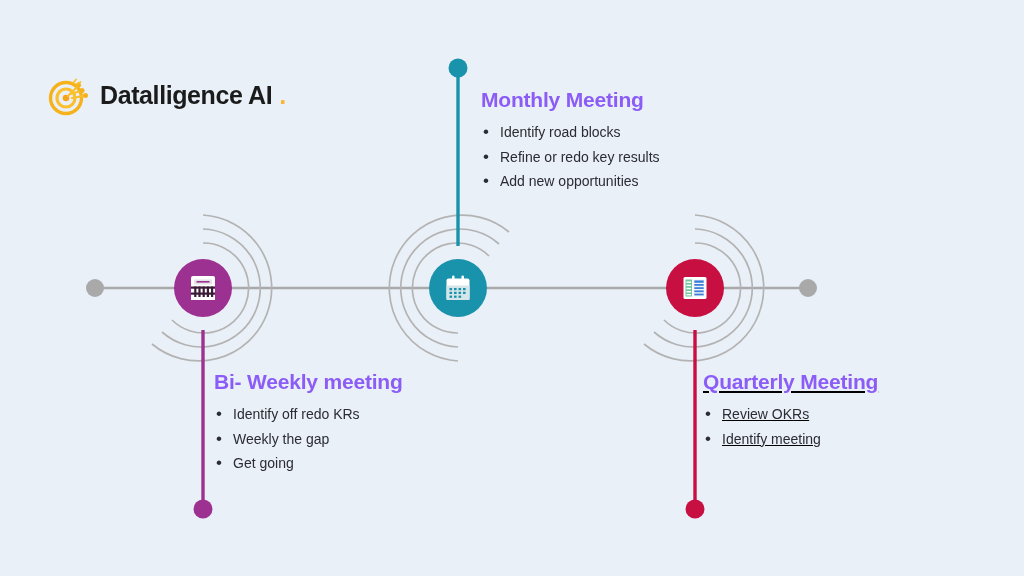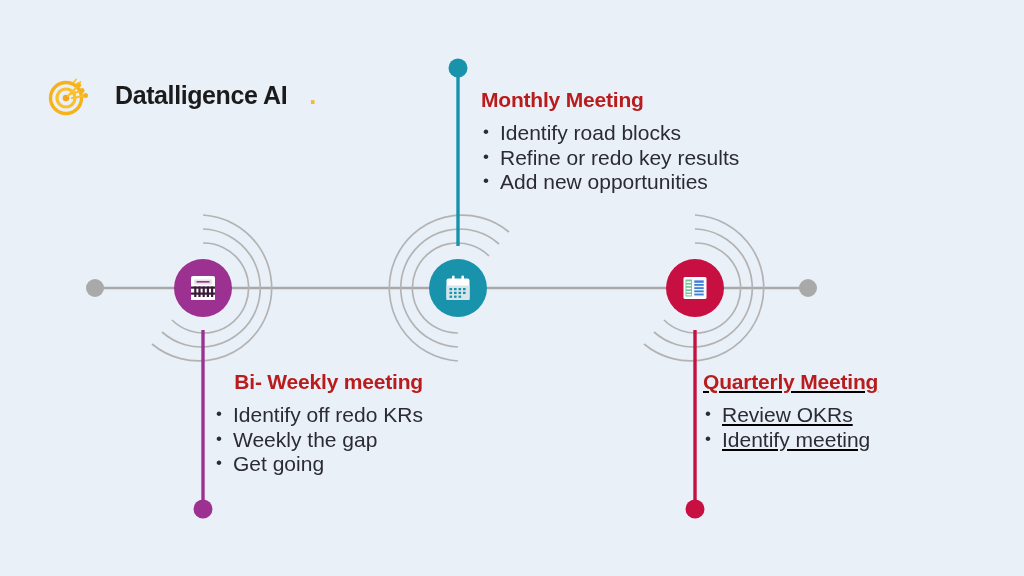--- a/index.html
+++ b/index.html
@@ -20,21 +20,21 @@
     background: #eaf0f8;
   }
 
   
   #logo {
     position: absolute;
     left: 48px;
     top: 74px;
     display: flex;
     align-items: center;
-    gap: 21px;
+    gap: 6px;
     justify-content: flex-end;
   }
   #logo-mark { display: block; }
   #logo-text {
     font-size: 25px;
     font-weight: bold;
     color: #1b1b1b;
     letter-spacing: -0.4px;
     white-space: nowrap;
   }
@@ -60,34 +60,34 @@
     display: flex;
     align-items: center;
     justify-content: center;
   }
 
   
   .block { position: absolute; }
   .block-title {
     font-size: 21px;
     font-weight: bold;
-    color: #b91c1c;
+    color: #8b5cf6;
     margin: 0 0 9px 0;
     letter-spacing: -0.2px;
     white-space: nowrap;
   }
   .block-title.centered { text-align: right; }
   .block-list {
     margin: 0;
     padding: 0;
     list-style: none;
   }
   .block-list li {
     position: relative;
-    font-size: 21px;
+    font-size: 14px;
     line-height: 23.5px;
     color: #2b2b33;
     padding-left: 19px;
     margin-bottom: 1px;
     white-space: pre-line;
   }
   .block-list li::before {
     content: "\2022";
     position: absolute;
     left: 2px;

